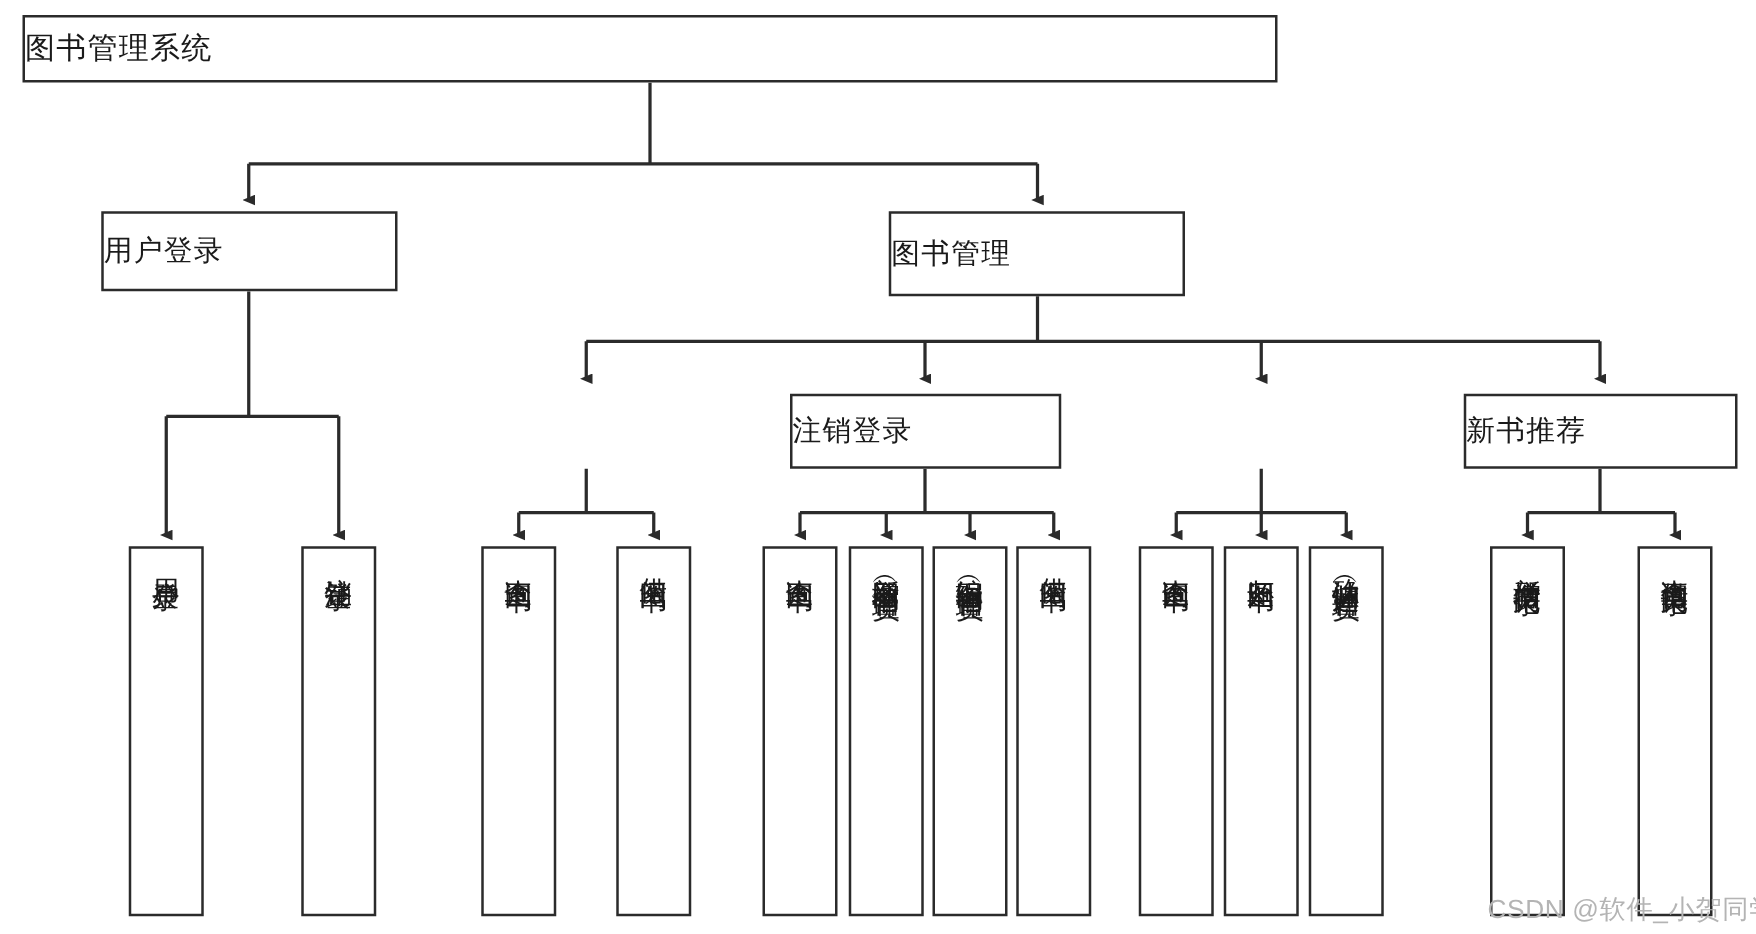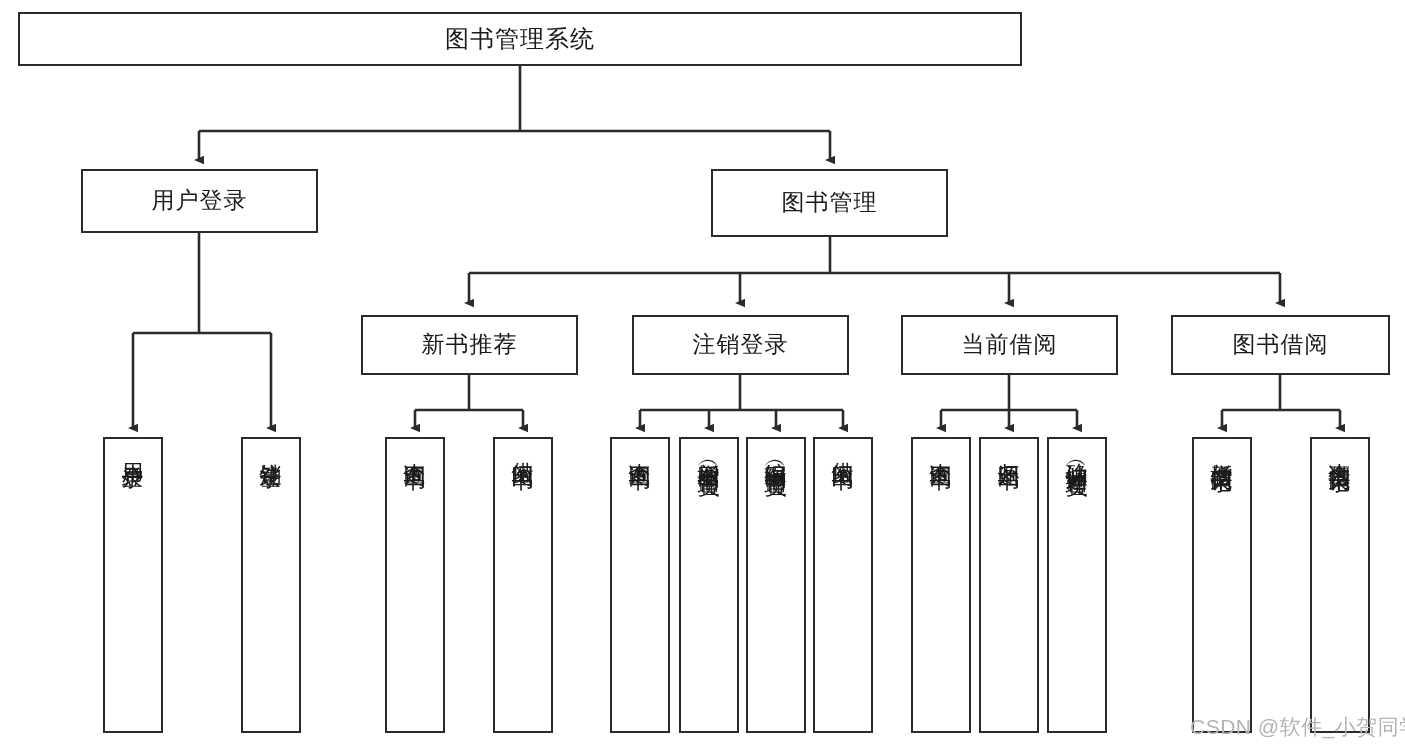--- a/index.html
+++ b/index.html
@@ -26,21 +26,21 @@
     height: 747px;
     pointer-events: none;
   }
   .node {
     position: absolute;
     box-sizing: border-box;
     border: 2px solid #2b2b2b;
     background: #ffffff;
     display: flex;
     align-items: center;
-    justify-content: center;
+    justify-content: flex-start;
     color: #1a1a1a;
   }
   .node.horiz {
     font-size: 23px;
     line-height: 1.2;
     letter-spacing: 1px;
   }
   .node.root {
     font-size: 24px;
   }
@@ -130,31 +130,25 @@
     <span>图书管理系统</span>
   </div>
 
   <div class="node horiz" style="left:81px; top:169px; width:237px; height:64px;">
     <span>用户登录</span>
   </div>
   <div class="node horiz" style="left:711px; top:169px; width:237px; height:68px;">
     <span>图书管理</span>
   </div>
 
-  <div class="node horiz" style="left:361px; top:315px; width:217px; height:60px;">
-    <span>新书推荐</span>
-  </div>
   <div class="node horiz" style="left:632px; top:315px; width:217px; height:60px;">
     <span>注销登录</span>
   </div>
-  <div class="node horiz" style="left:901px; top:315px; width:217px; height:60px;">
-    <span>当前借阅</span>
-  </div>
   <div class="node horiz" style="left:1171px; top:315px; width:219px; height:60px;">
-    <span>图书借阅</span>
+    <span>新书推荐</span>
   </div>
 
   <div class="node leaf leaf-tall" style="left:103px; top:437px; width:60px; height:296px;">
     <span class="vtext">用户登录</span>
   </div>
   <div class="node leaf leaf-tall" style="left:241px; top:437px; width:60px; height:296px;">
     <span class="vtext">注销登录</span>
   </div>
 
   <div class="node leaf leaf-tall" style="left:385px; top:437px; width:60px; height:296px;">

